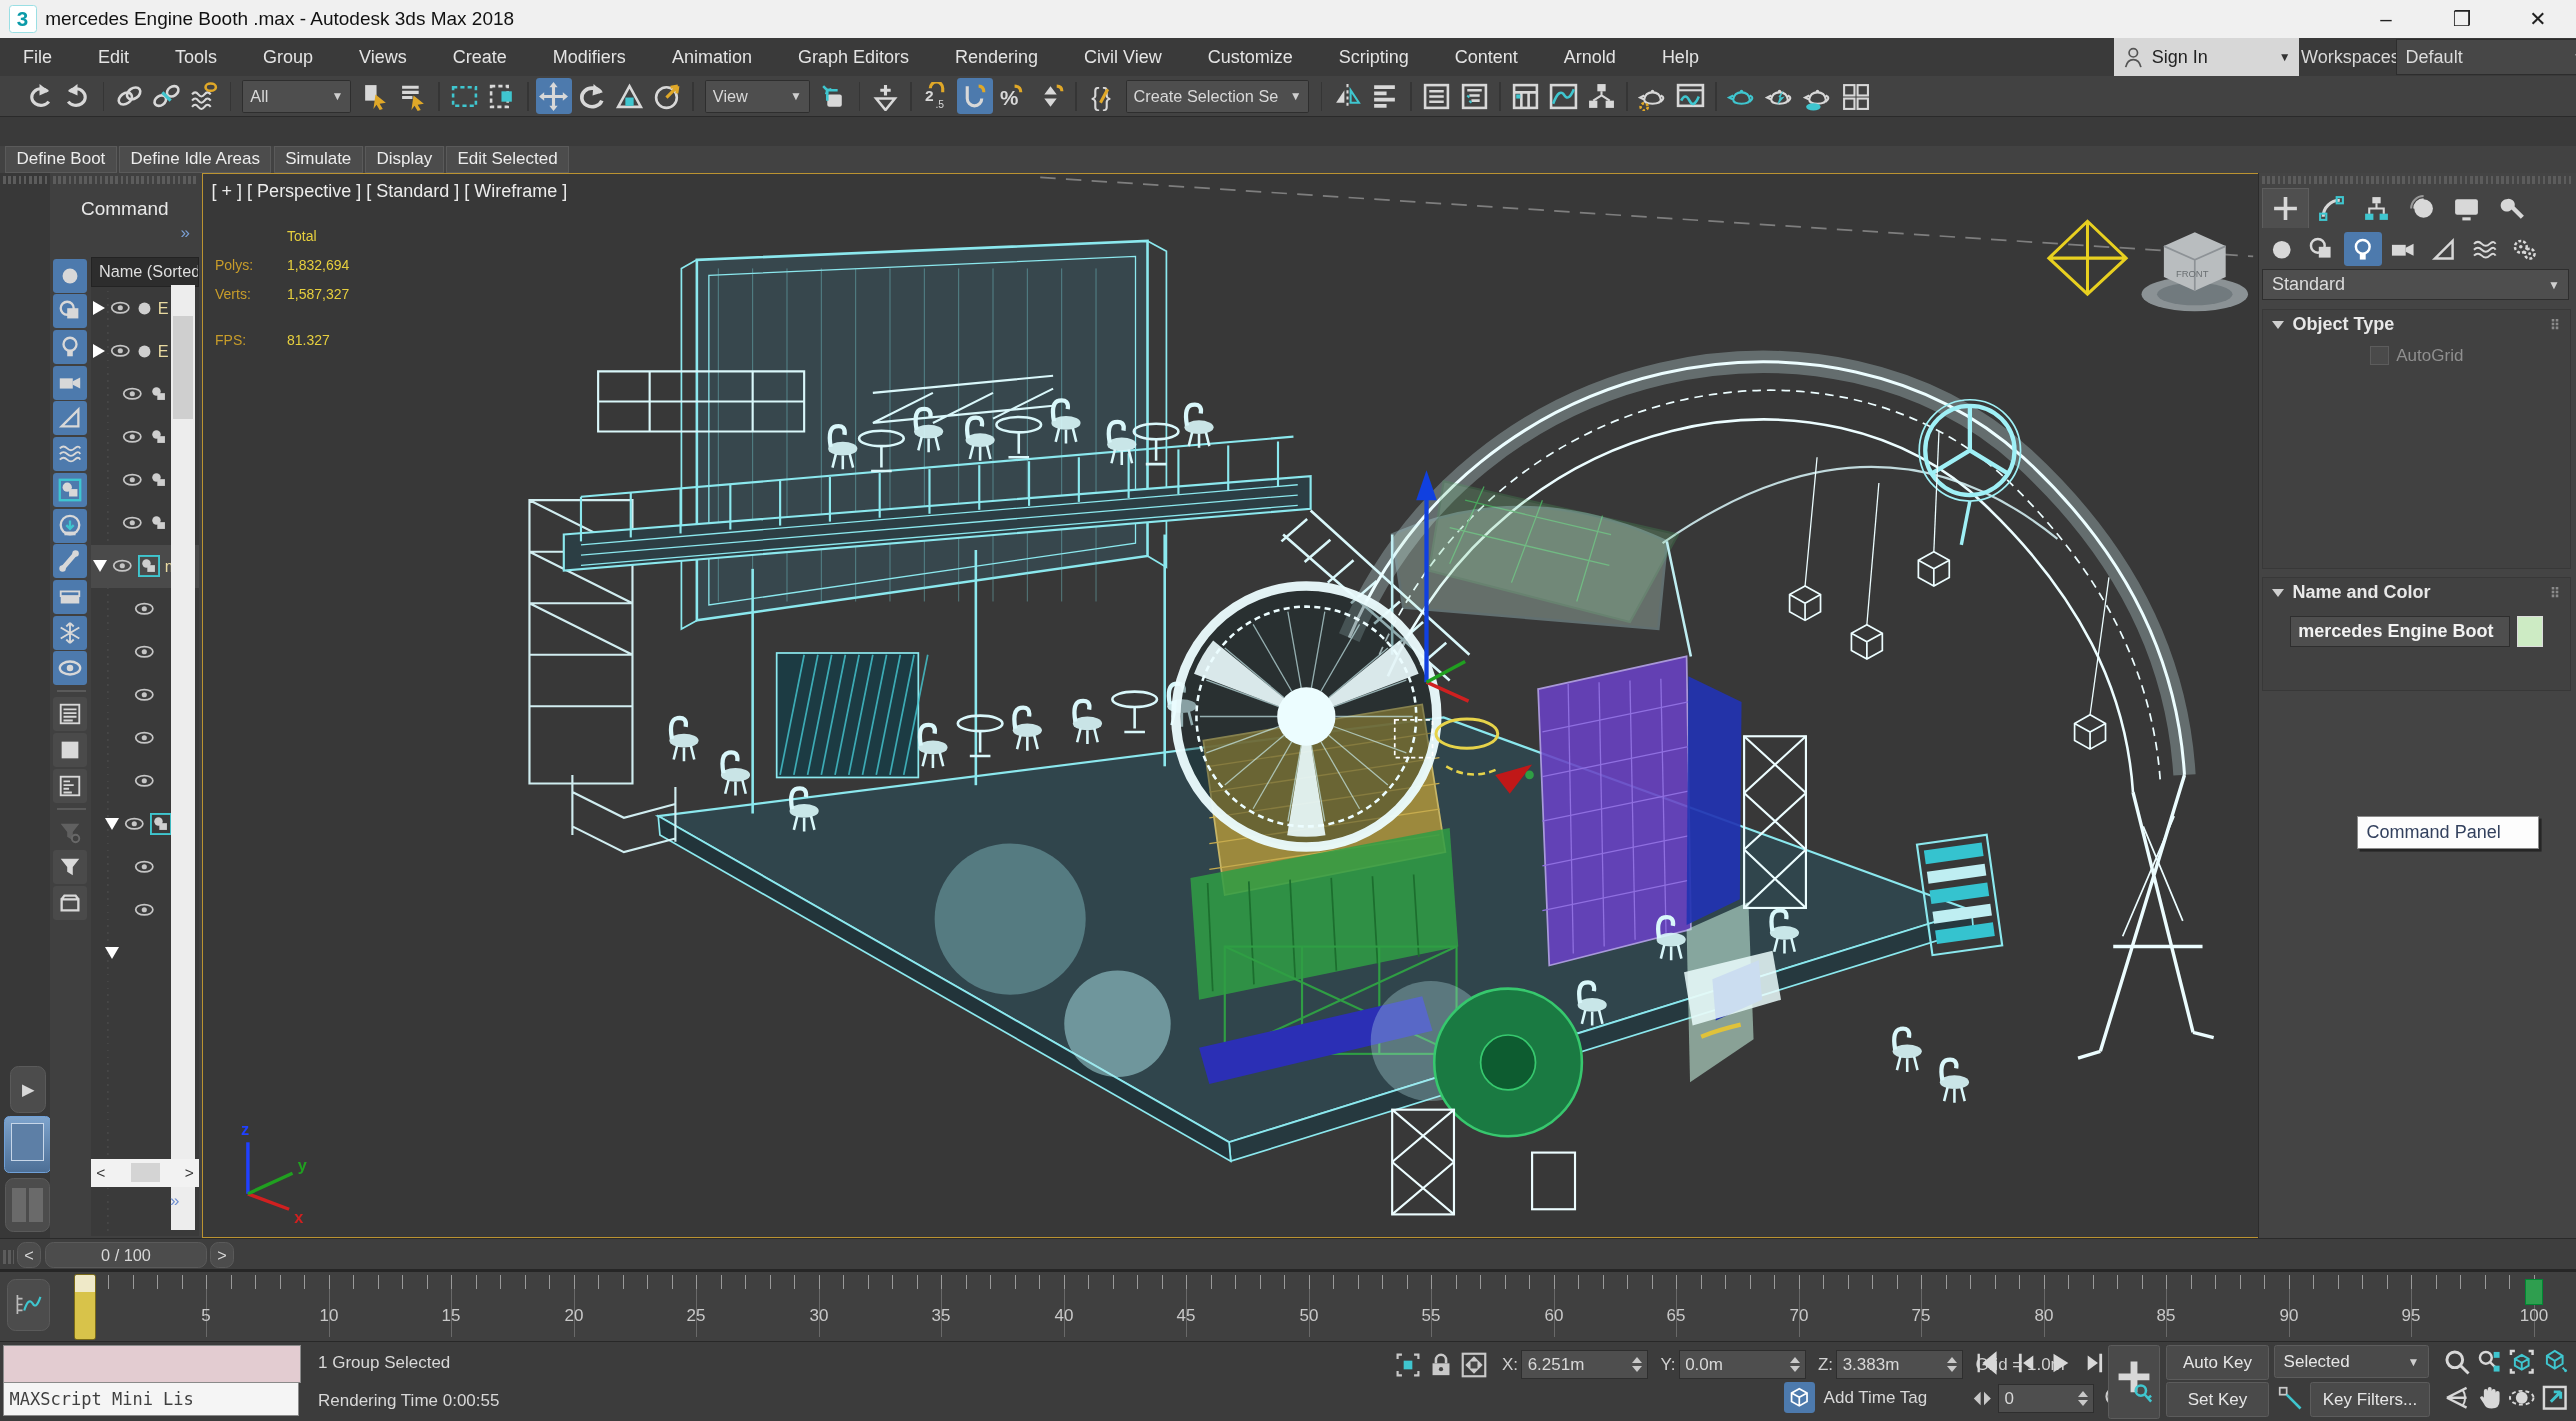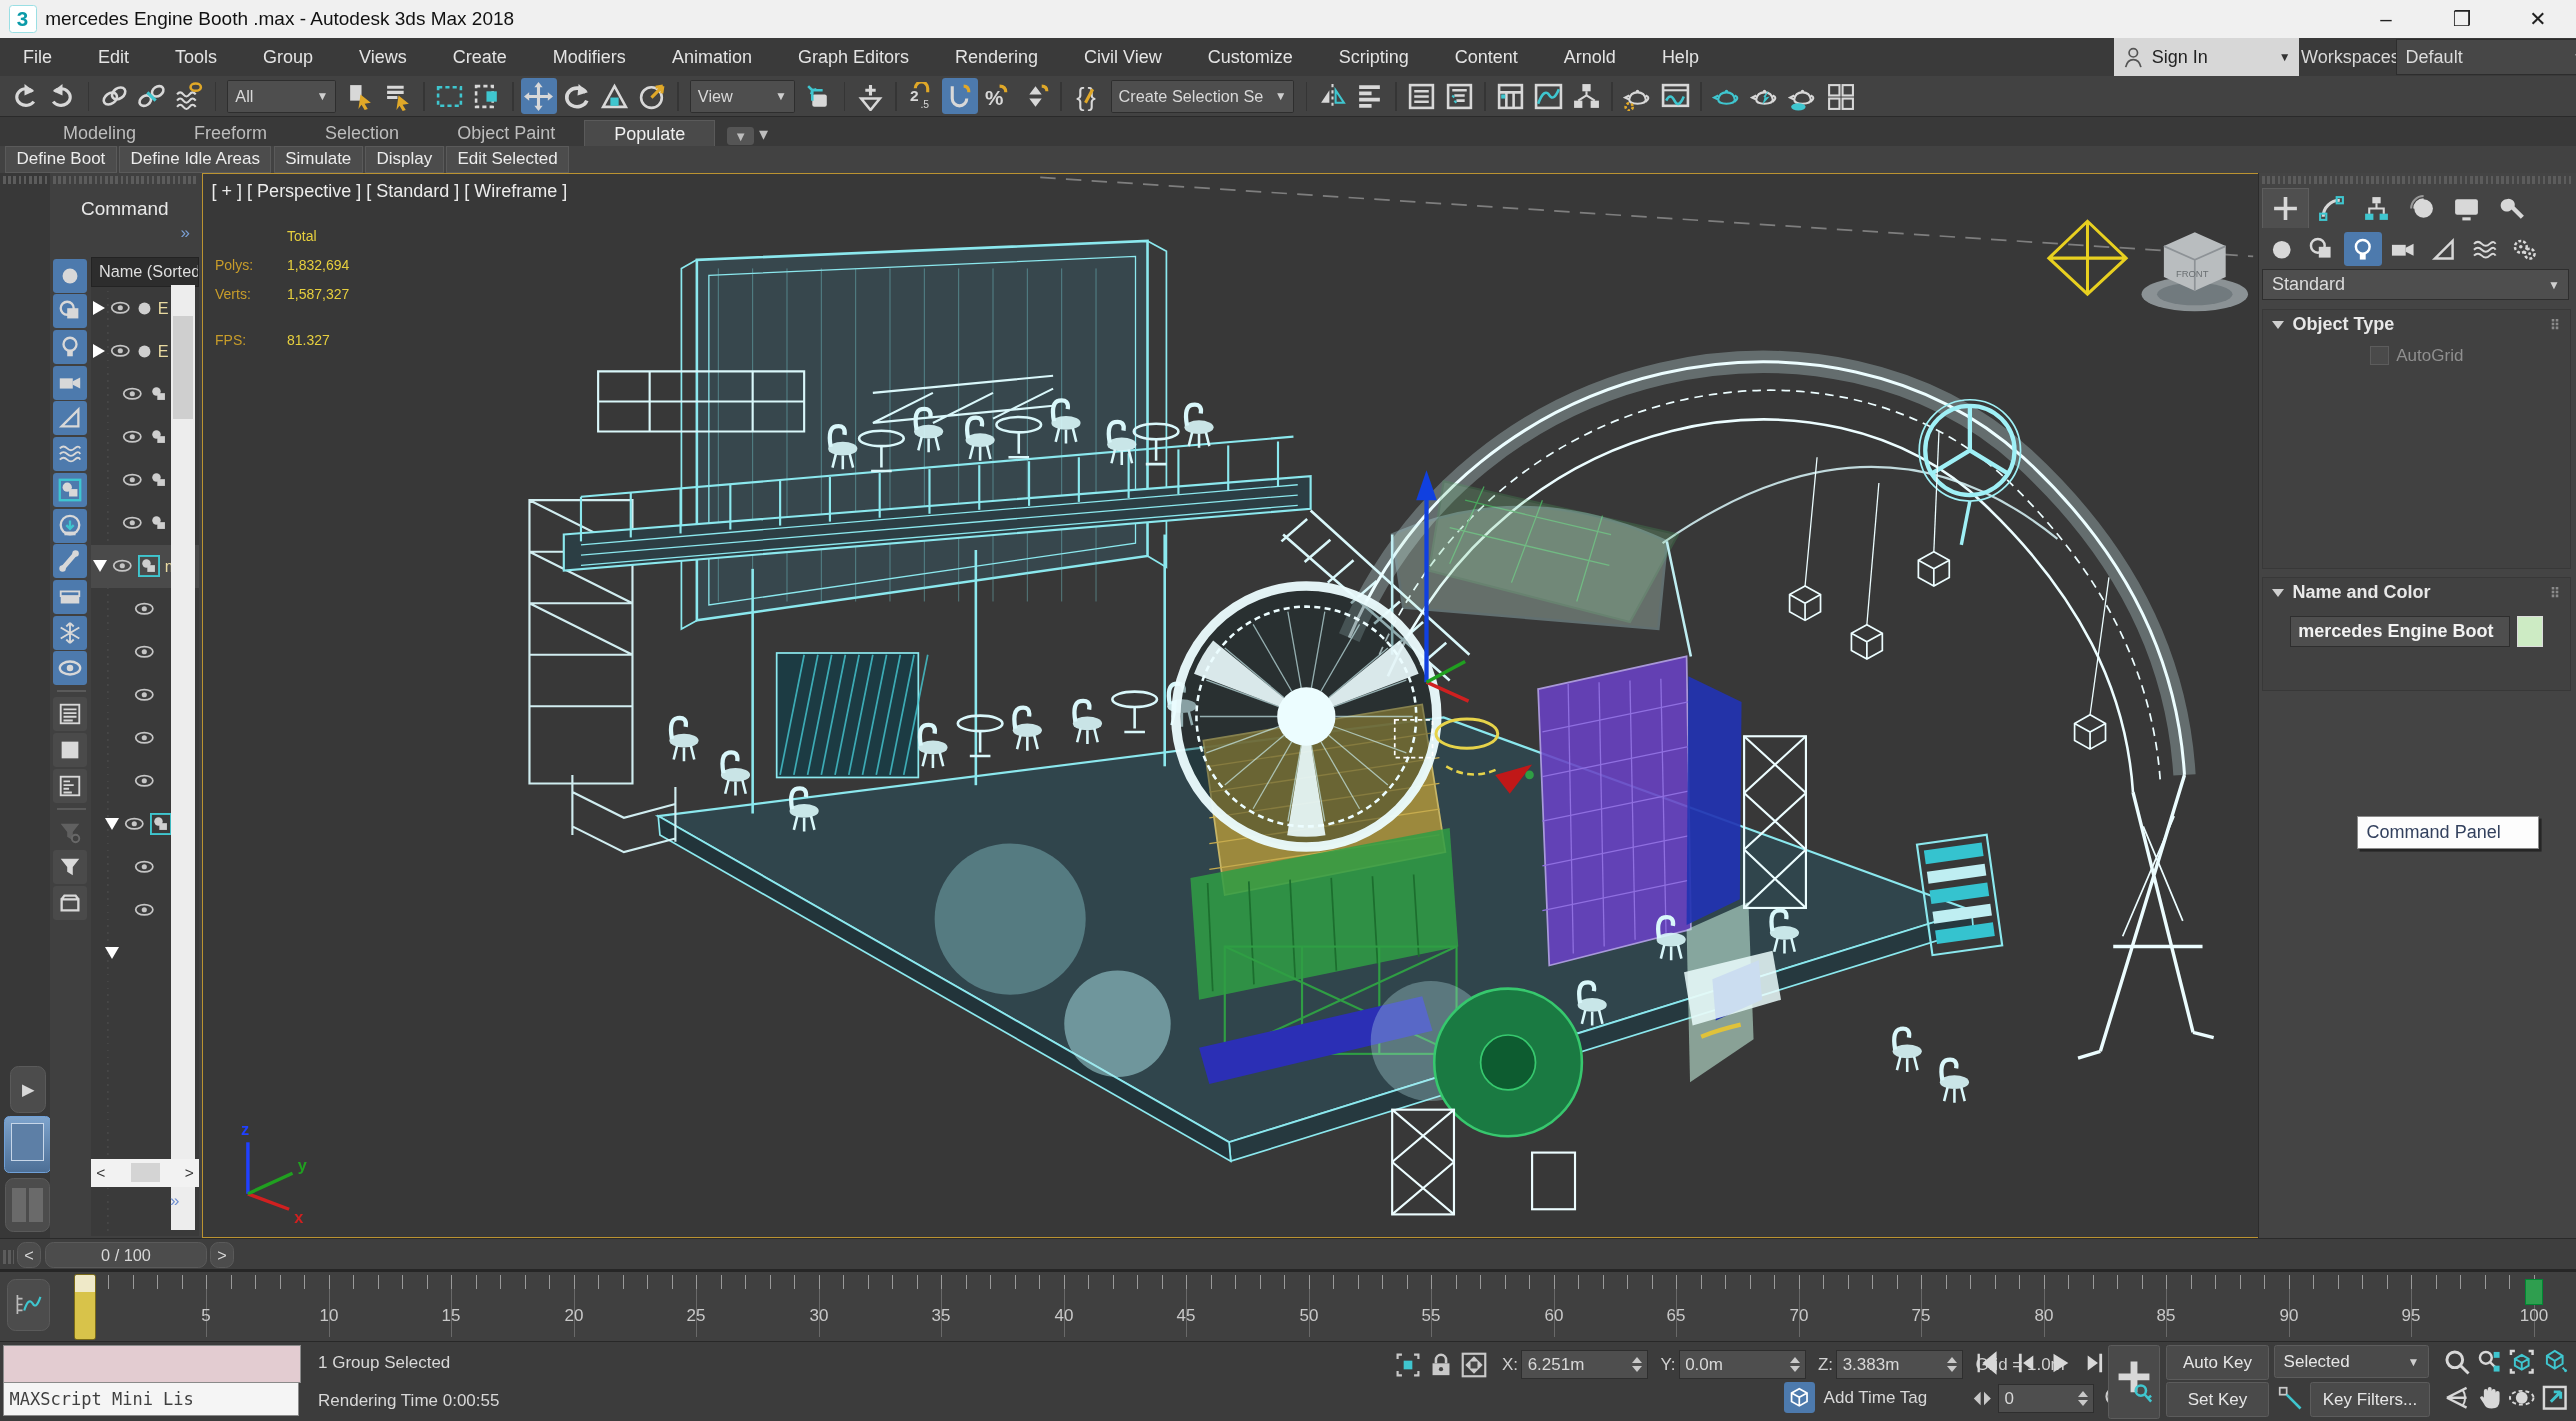--- a/index.html
+++ b/index.html
@@ -17,21 +17,21 @@
     color:#0b9aa8;font-weight:bold;font-size:20.6px;display:flex;align-items:center;justify-content:center;}
   #title{font-size:19px;}
   .wbtn{width:76px;height:34px;display:flex;align-items:center;justify-content:center;font-size:20.6px;color:#222;}
   
   #menubar{left:0;top:38px;width:2576px;height:38px;background:#3a3a3a;border-bottom:0.9px solid #2a2a2a;}
   .menu-item{padding:0 23px;font-size:18px;color:#e4e4e4;height:38px;display:flex;align-items:center;}
   #signin{left:2114px;top:38px;width:168px;height:38px;background:#d7d7d7;color:#222;font-size:18px;display:flex;align-items:center;gap:8.6px;padding:0 8.6px;}
   #wslabel{left:2301px;top:38px;height:38px;display:flex;align-items:center;font-size:18px;color:#d8d8d8;}
   #wsdd{left:2396px;top:39px;width:179px;height:34px;background:#474747;border:0.9px solid #2d2d2d;display:flex;align-items:center;justify-content:space-between;padding:0 8.6px;font-size:18px;}
   
-  #toolbar{left:0;top:76px;width:2576px;height:41px;background:#424242;border-bottom:0.9px solid #2a2a2a;display:flex;align-items:center;padding-left:6px;box-sizing:border-box;}
+  #toolbar{left:0;top:76px;width:2576px;height:41px;background:#424242;border-bottom:0.9px solid #2a2a2a;display:flex;align-items:center;padding-left:21px;box-sizing:border-box;}
   .tb-ico{width:36px;height:36px;margin:0 0.9px;border-radius:3.4px;display:flex;align-items:center;justify-content:center;}
   .tb-ico.active{background:var(--blue);}
   .tb-sep{width:1.7px;height:29px;background:#353535;margin:0 6px;}
   .tb-dd{height:31px;background:#4e4e4e;border:0.9px solid #2e2e2e;border-radius:1.7px;display:flex;align-items:center;justify-content:space-between;font-size:16.3px;color:#d8d8d8;padding:0 6.9px;margin:0 5.2px;}
   .caret{font-size:12px;color:#cfcfcf;}
   
   #ribbontabs{left:0;top:117px;width:2576px;height:29px;background:#393939;display:flex;align-items:flex-end;padding-left:34px;box-sizing:border-box;}
   .rtab{font-size:18px;color:#bdbdbd;padding:3.4px 29px;height:26px;box-sizing:border-box;}
   .rtab.active{background:#4a4a4a;color:#f0f0f0;border:0.9px solid #5a5a5a;border-bottom:none;}
   #ribbonbtns{left:0;top:146px;width:2576px;height:27.5px;background:#424242;border-bottom:1.7px solid #2a2a2a;display:flex;align-items:center;padding-left:5.2px;box-sizing:border-box;}
@@ -392,28 +392,20 @@
       <div class="tb-ico">
         <svg width="29" height="29" viewBox="0 0 28 28">
           <rect x="3" y="3" width="10" height="10" fill="none" stroke="#d8d8d8" stroke-width="2"></rect>
           <rect x="16" y="3" width="10" height="10" fill="none" stroke="#d8d8d8" stroke-width="2"></rect>
           <rect x="3" y="16" width="10" height="10" fill="none" stroke="#d8d8d8" stroke-width="2"></rect>
           <rect x="16" y="16" width="10" height="10" fill="none" stroke="#d8d8d8" stroke-width="2"></rect>
         </svg>
       </div>
     </div>
 
-  <div class="abs" id="ribbontabs">
-      <div class="rtab">Modeling</div>
-      <div class="rtab">Freeform</div>
-      <div class="rtab">Selection</div>
-      <div class="rtab">Object Paint</div>
-      <div class="rtab active">Populate</div>
-      <div class="rtab" style="padding:3.4px 12px"><span style="background:#555;border-radius:3.4px;padding:1.7px 6.9px;font-size:13px">▼</span> ▾</div>
-    </div>
   <div class="abs" id="ribbonbtns">
       <div class="rbtn">Define Boot</div>
       <div class="rbtn">Define Idle Areas</div>
       <div class="rbtn">Simulate</div>
       <div class="rbtn">Display</div>
       <div class="rbtn">Edit Selected</div>
     </div>
 
   <div class="abs" id="leftstrip">
     <div class="grip"></div>

